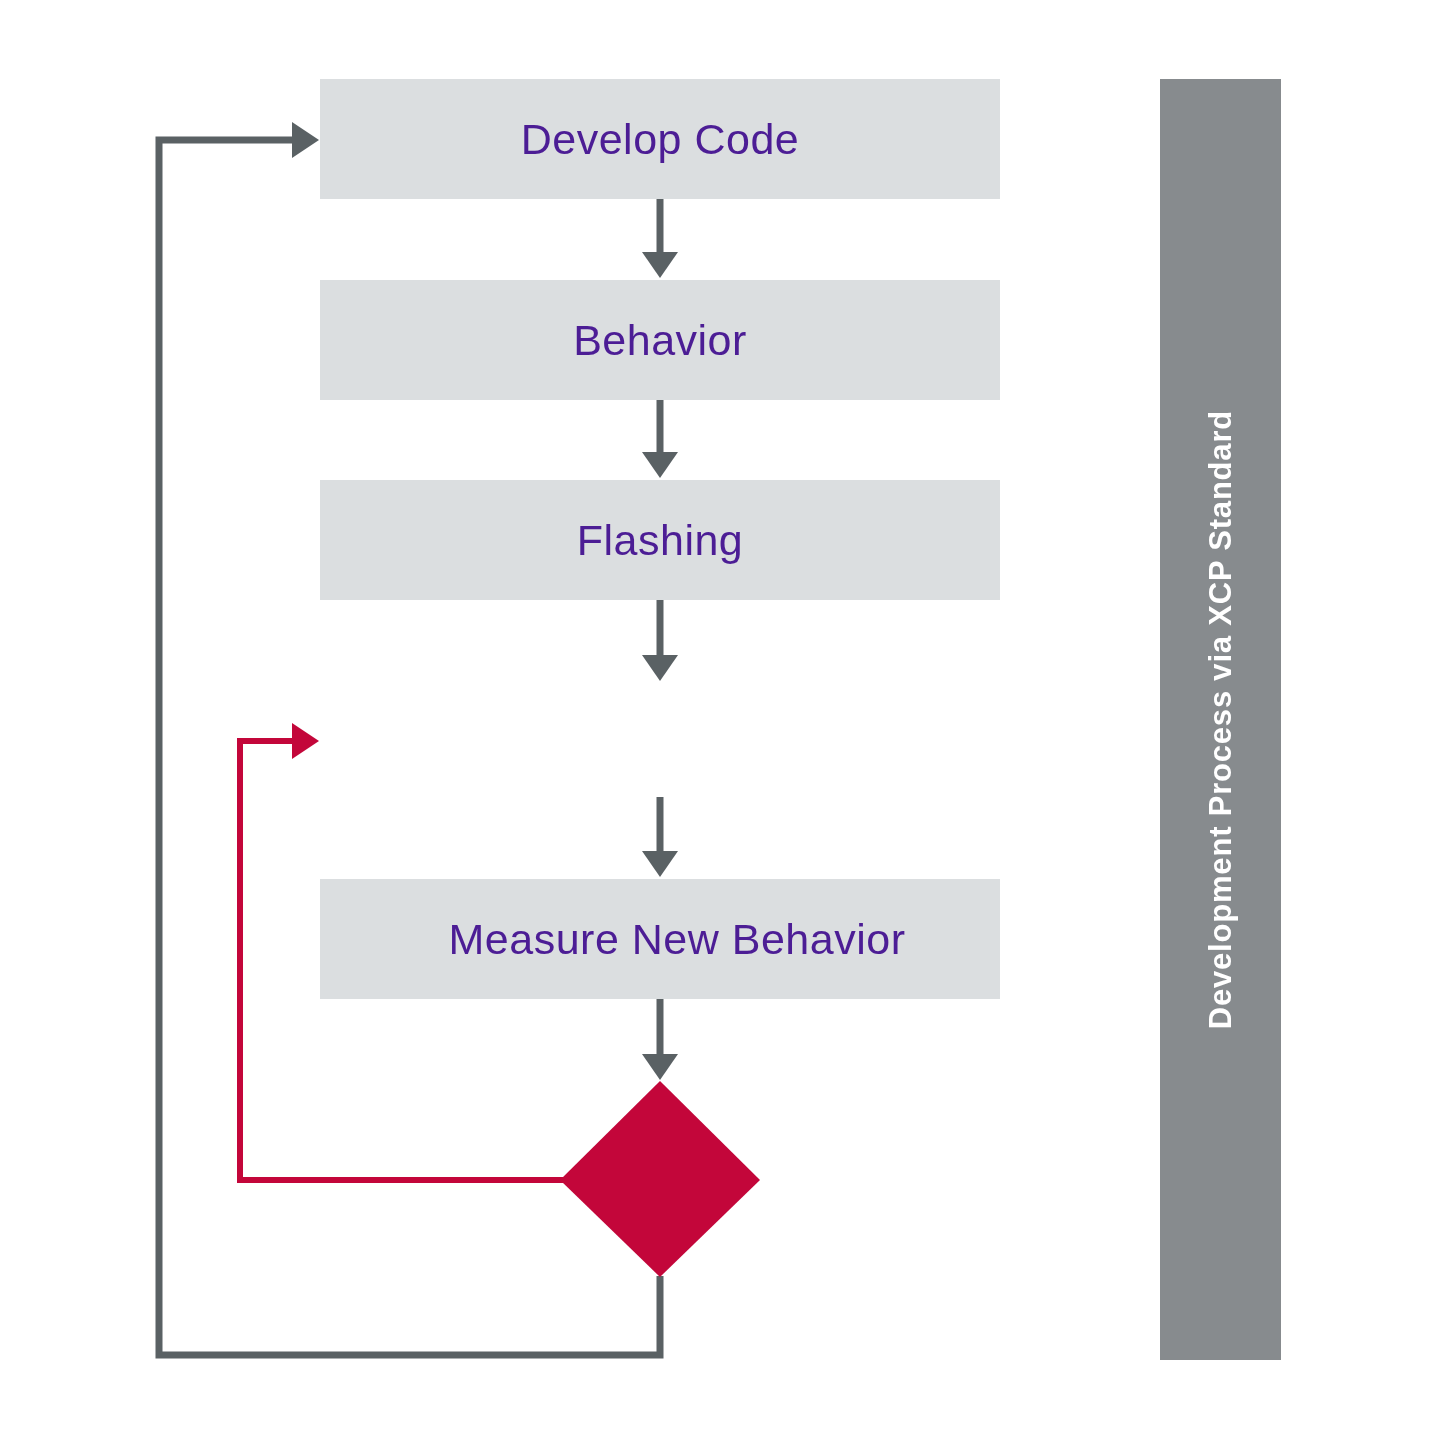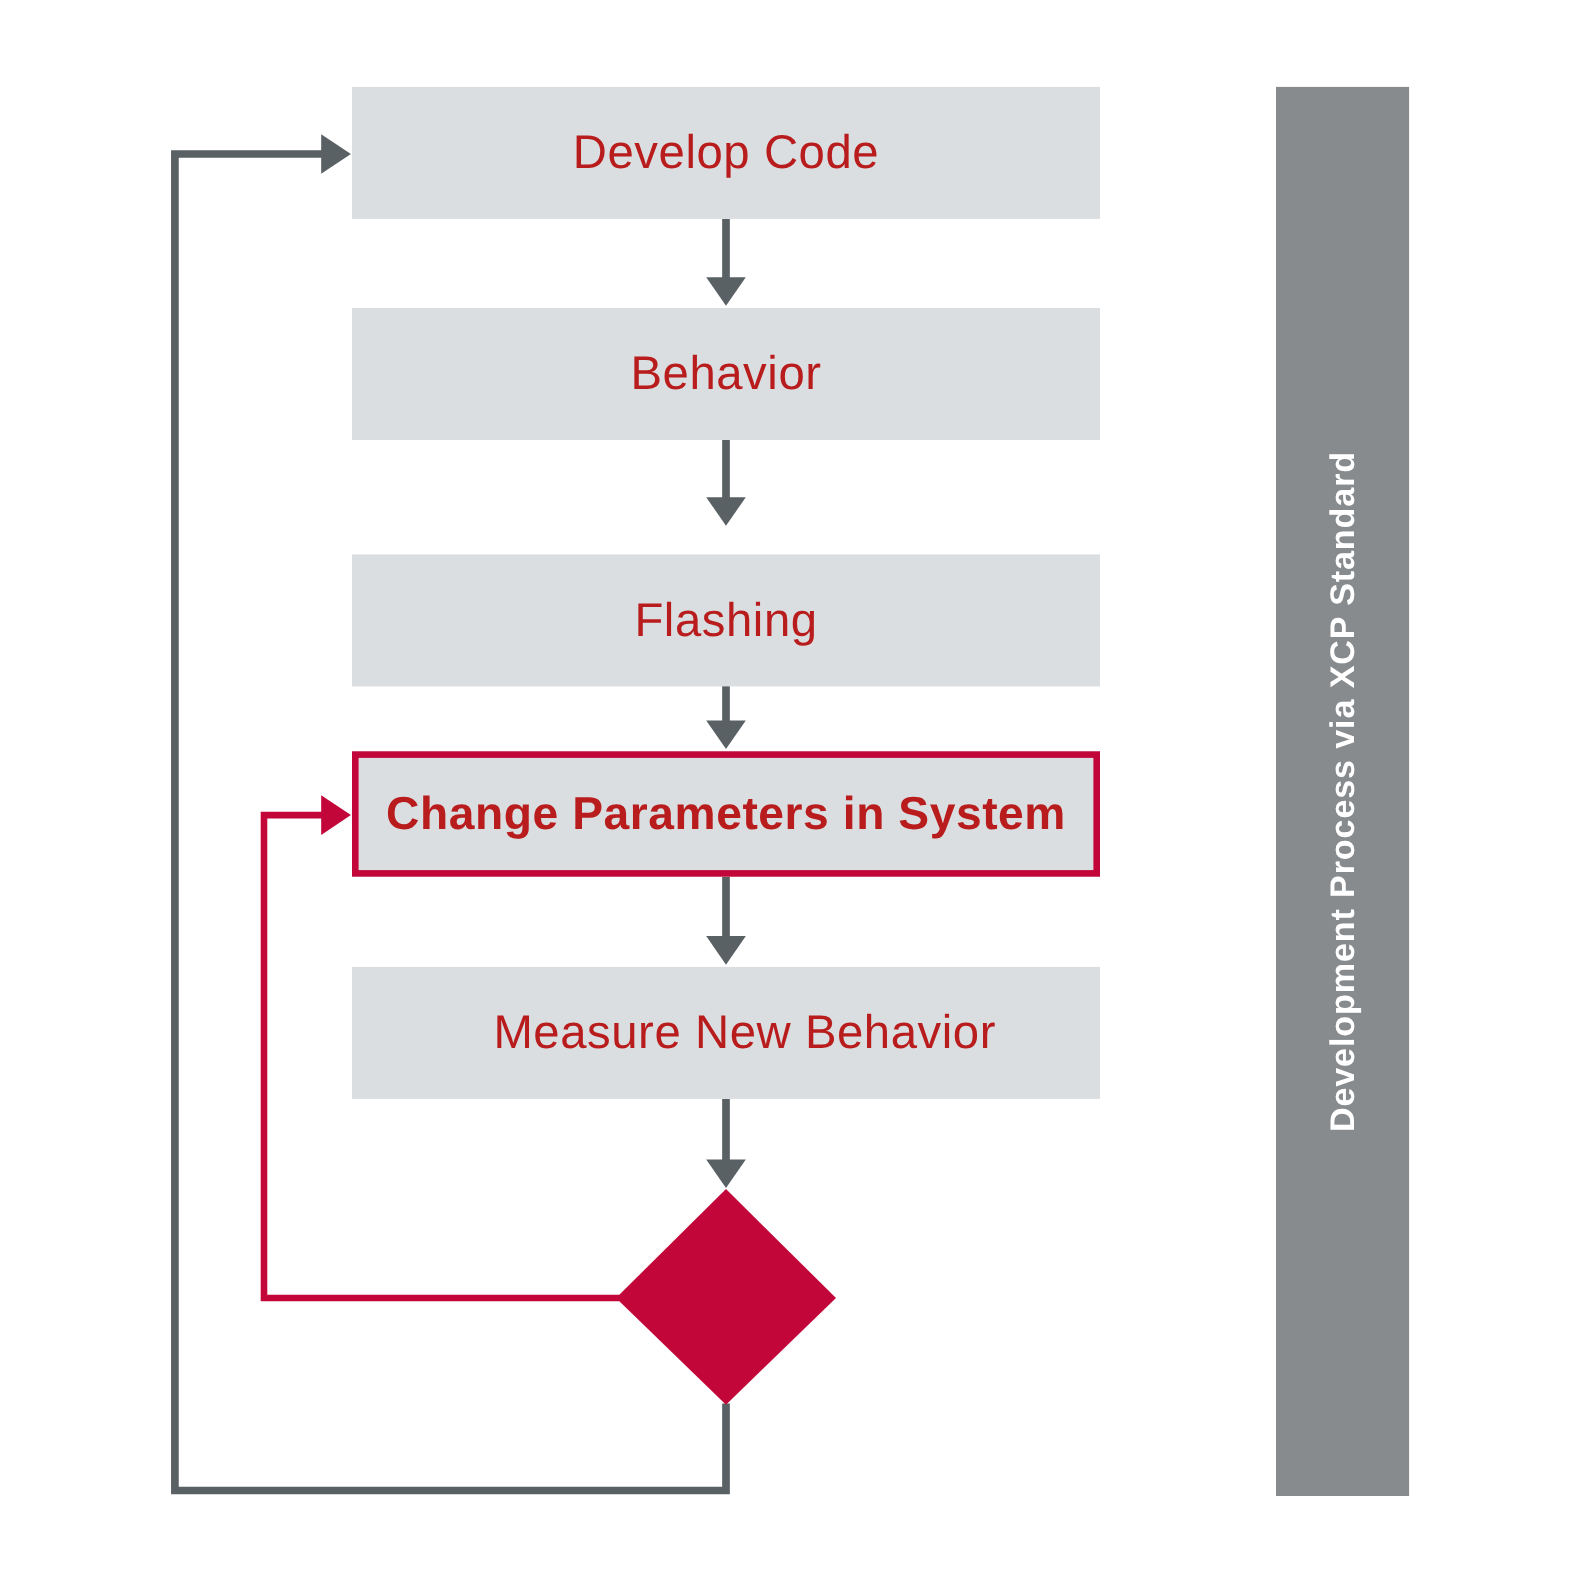--- a/index.html
+++ b/index.html
@@ -39,30 +39,30 @@
   .diamond   { fill: #c3063a; }
   .step {
     position: absolute;
     left: 320px;
     width: 680px;
     height: 120px;
     background: #dbdee0;
     display: flex;
     align-items: center;
     justify-content: center;
-    color: #b91c1c;
+    color: #4c1d95;
     font-size: 43px;
     font-weight: 400;
     letter-spacing: 0.5px;
     box-sizing: border-box;
     text-align: left;
   }
   .step-1 { top: 79px; }
   .step-2 { top: 280px; }
-  .step-3 { top: 480px; margin-top: 24px; }
+  .step-3 { top: 480px; }
   .step-4 {
     top: 683px;
     height: 114px;
     border: 6px solid #c3063a;
     font-weight: 700;
     font-size: 42px;
   }
   .step-5 { top: 879px; padding-left: 34px; }
   .banner {
     position: absolute;
@@ -121,23 +121,20 @@
   </div>
 
   <div class="step step-2">
     <span>Behavior</span>
   </div>
 
   <div class="step step-3">
     <span>Flashing</span>
   </div>
 
-  <div class="step step-4">
-    <span>Change Parameters in System</span>
-  </div>
 
   <div class="step step-5">
     <span>Measure New Behavior</span>
   </div>
 
   <div class="banner">
     <span class="banner-text">Development Process via XCP Standard</span>
   </div>
 
 </div>

